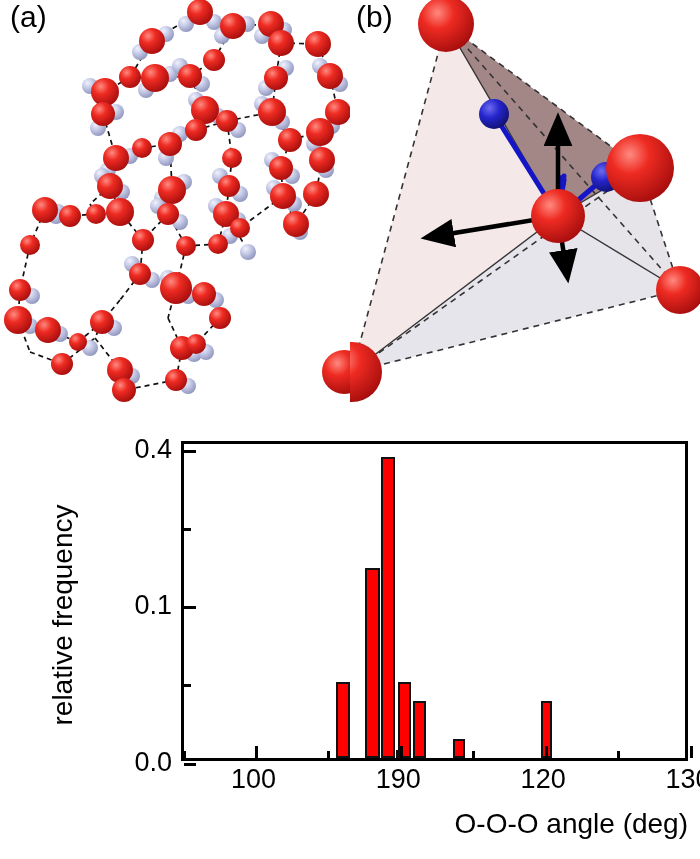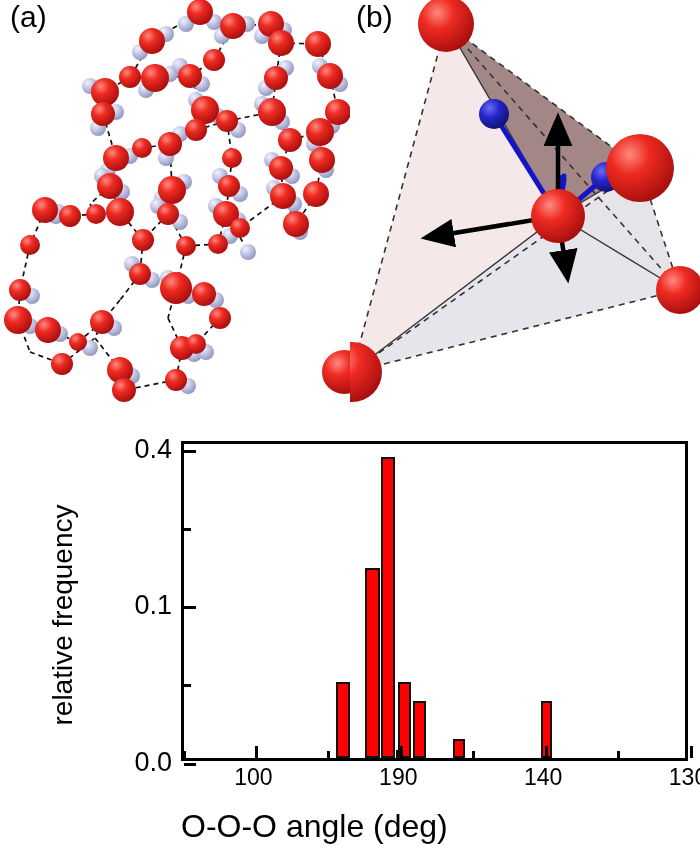--- a/index.html
+++ b/index.html
@@ -118,43 +118,43 @@
     position: absolute;
     background: #000;
     height: 3px;
     left: 0;
   }
   .tick-y.major { width: 12px; }
   .tick-y.minor { width: 7px; }
 
   .xtick-label {
     position: absolute;
-    font-size: 23px;
+    font-size: 27px;
     text-align: center;
     transform: translateX(-50%);
     top: 348px;
     line-height: 1;
   }
   .ytick-label {
     position: absolute;
     font-size: 27px;
     text-align: center;
     right: 528px;
     transform: translateY(-50%);
     line-height: 1;
     white-space: nowrap;
   }
 
   #xaxis-title {
     position: absolute;
     left: 181px;
     width: 507px;
     top: 392px;
-    text-align: left;
-    font-size: 32px;
+    text-align: right;
+    font-size: 28px;
     line-height: 1;
   }
   #yaxis-title {
     position: absolute;
     left: -97px;
     top: 183px;
     width: 320px;
     text-align: center;
     font-size: 28px;
     transform: rotate(-90deg);
@@ -602,21 +602,21 @@
           <div class="tick-y major" style="top: 162.402px;"></div>
           <div class="tick-y major" style="top: 6.30488px;"></div>
           <div class="tick-y minor" style="top: 240.451px;"></div>
           <div class="tick-y minor" style="top: 84.3537px;"></div>
         </div>
     </div>
 
     <div id="x-tick-labels">
         <span class="xtick-label" style="left: 253.429px;">100</span>
         <span class="xtick-label" style="left: 398.286px;">190</span>
-        <span class="xtick-label" style="left: 543.143px;">140</span>
+        <span class="xtick-label" style="left: 543.143px;">120</span>
         <span class="xtick-label" style="left: 688px;">130</span>
       </div>
     <div id="y-tick-labels">
         <span class="ytick-label" style="top: 344px;">0.0</span>
         <span class="ytick-label" style="top: 186.902px;">0.1</span>
         <span class="ytick-label" style="top: 30.8049px;">0.4</span>
       </div>
 
     <div id="xaxis-title">O-O-O angle (deg)</div>
     <div id="yaxis-title">relative frequency</div>

